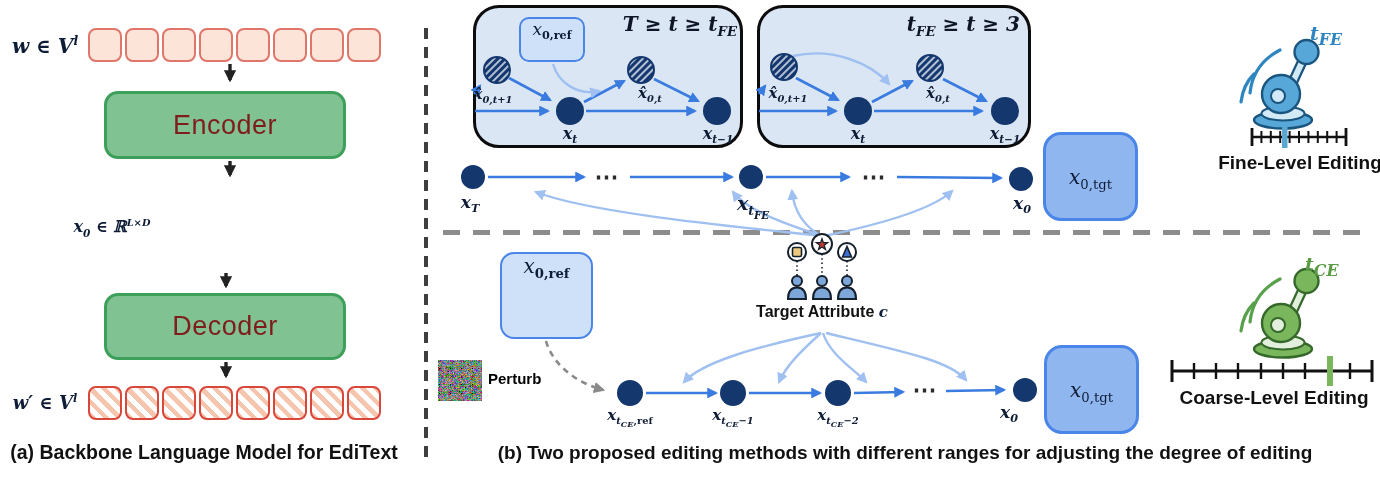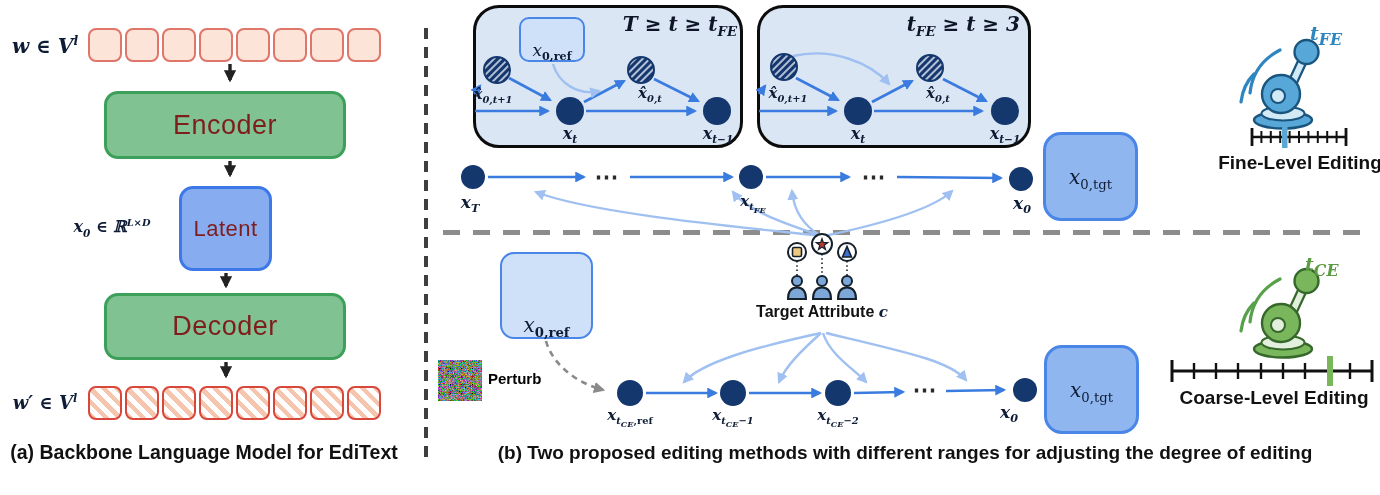--- a/index.html
+++ b/index.html
@@ -22,21 +22,21 @@
      color:#7f1d1d;font-size:27px;letter-spacing:.5px;}
   .green{background:var(--green-box);border:3px solid #3da05a;}
   .blue{background:var(--latent-box);border:3px solid #3d78e8;}
   .cap{font-weight:bold;font-size:19px;color:#111;text-align:center;white-space:nowrap;}
   
   .vdash{width:4px;background:repeating-linear-gradient(to bottom,#3f3f3f 0 11px,transparent 11px 19px);}
   .hdash{height:5px;background:repeating-linear-gradient(to right,#8c8c8c 0 17px,transparent 17px 30px);}
   
   .stage{background:var(--panel-fill);border:3.5px solid #0c0c0c;border-radius:26px;}
   .refbox{background:var(--ref-box-fill);border:2.5px solid var(--box-border-blue);border-radius:10px;
-     display:flex;align-items:flex-end;justify-content:center;}
+     display:flex;align-items:flex-start;justify-content:center;}
   .tgtbox{background:var(--tgt-box-fill);border:3px solid var(--box-border-blue);border-radius:18px;
      display:flex;align-items:center;justify-content:center;}
   .range{font-size:20px;color:#0d1526;}
   .dots{color:#2b2b2b;font-size:24px;font-weight:bold;letter-spacing:1px;}
   .lay{pointer-events:none;}
   
   .joy .arc{fill:none;stroke:var(--joy);stroke-width:3.2;stroke-linecap:round;}
   .joy .fillmid{fill:var(--joym);stroke:var(--joyd);stroke-width:2.4;}
   .joy .filllight{fill:var(--joyl);stroke:var(--joyd);stroke-width:2;}
   .joy .leverOuter{stroke:var(--joyd);stroke-width:10.5;stroke-linecap:round;}
@@ -63,23 +63,20 @@
       <div class="token"></div>
       <div class="token"></div>
     </div>
 
   <div class="abs bigbox green" style="left:104px;top:91px;width:242px;height:68px;">
       <span>Encoder</span>
     </div>
 
   <div class="abs m" style="left:52px;top:217px;width:120px;font-size:16px;text-align:center;"><span>x</span><sub>0</sub><span> ∈ ℝ</span><sup style="font-size:62%">L×D</sup></div>
 
-  <div class="abs bigbox blue" style="left:179px;top:186px;width:93px;height:85px;font-size:22px;">
-      <span>Latent</span>
-    </div>
 
   <div class="abs bigbox green" style="left:104px;top:293px;width:242px;height:67px;">
       <span>Decoder</span>
     </div>
 
   <div class="abs m" style="left:6px;top:392px;width:78px;font-size:18px;text-align:center;"><span>w′ ∈ V</span><sup style="font-size:62%">l</sup></div>
 
   <div class="abs token-row out" style="left:88px;top:386px;">
       <div class="token"></div>
       <div class="token"></div>
@@ -273,21 +270,21 @@
   <div class="abs m ctr" style="left:718px;top:124px;font-size:16px;"><span>x</span><sub>t−1</sub></div>
 
   <div class="abs m range" style="left:860px;top:12px;width:160px;text-align:right;"><span>t</span><sub>FE</sub><span> ≥ t ≥ 3</span></div>
   <div class="abs m ctr" style="left:788px;top:84px;font-size:15px;"><span>x̂</span><sub>0,t+1</sub></div>
   <div class="abs m ctr" style="left:858px;top:124px;font-size:16px;"><span>x</span><sub>t</sub></div>
   <div class="abs m ctr" style="left:938px;top:84px;font-size:15px;"><span>x̂</span><sub>0,t</sub></div>
   <div class="abs m ctr" style="left:1005px;top:124px;font-size:16px;"><span>x</span><sub>t−1</sub></div>
 
   <div class="abs m ctr" style="left:470px;top:192px;font-size:17px;"><span>x</span><sub>T</sub></div>
   <div class="abs dots ctr" style="left:607px;top:163px;">⋯</div>
-  <div class="abs m ctr" style="left:753px;top:192px;font-size:15px;"><span>x</span><sub><span>t</span><sub>FE</sub></sub></div>
+  <div class="abs m ctr" style="left:753px;top:192px;font-size:19px;"><span>x</span><sub><span>t</span><sub>FE</sub></sub></div>
   <div class="abs dots ctr" style="left:874px;top:163px;">⋯</div>
   <div class="abs m ctr" style="left:1022px;top:193px;font-size:17px;"><span>x</span><sub>0</sub></div>
   <div class="abs tgtbox" style="left:1043px;top:132px;width:95px;height:89px;">
     <span class="m" style="font-size:20px;font-weight:normal;"><span>x</span><sub class="rm">0,tgt</sub></span>
   </div>
 
   <div class="abs ctr" style="left:822px;top:303px;font-weight:bold;font-size:16px;color:#111;white-space:nowrap;"><span>Target Attribute </span><i class="m" style="font-size:15px;">c</i></div>
 
   <div class="abs refbox" style="left:500px;top:252px;width:93px;height:87px;border-radius:14px;">
     <span class="m" style="font-size:20px;font-weight:normal;"><span>x</span><sub class="rm" style="font-weight:bold">0,ref</sub></span>

